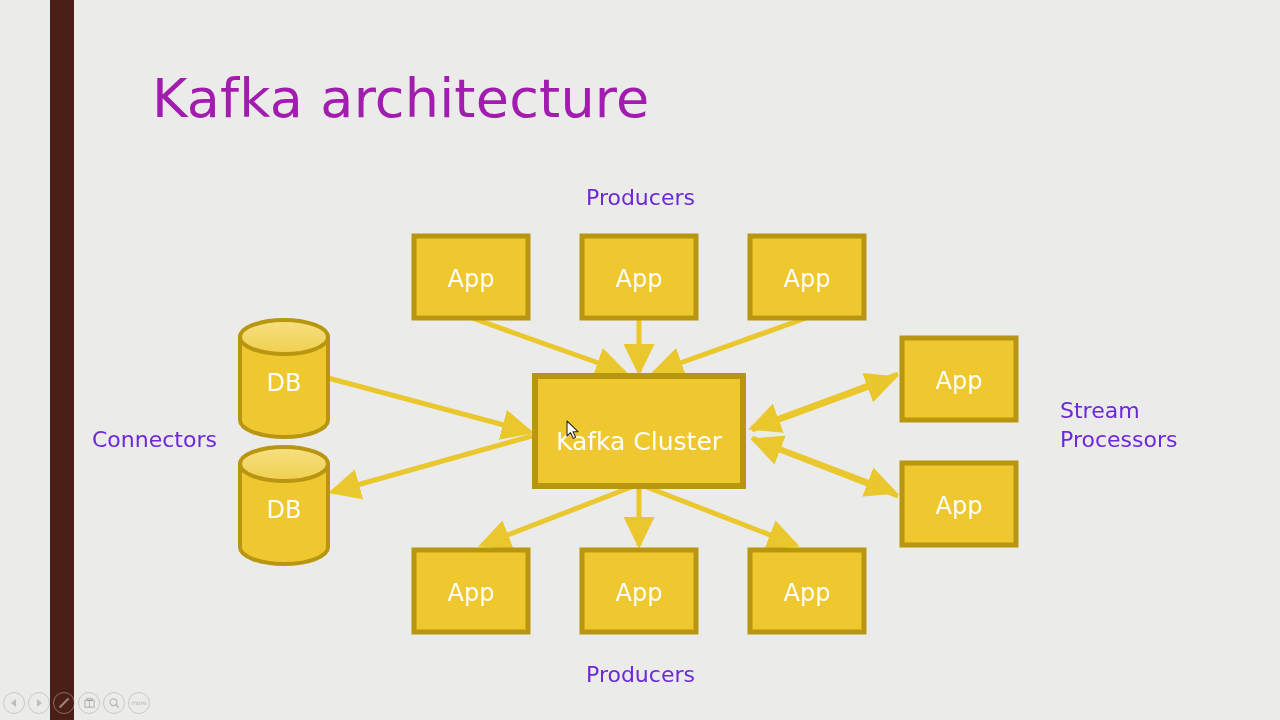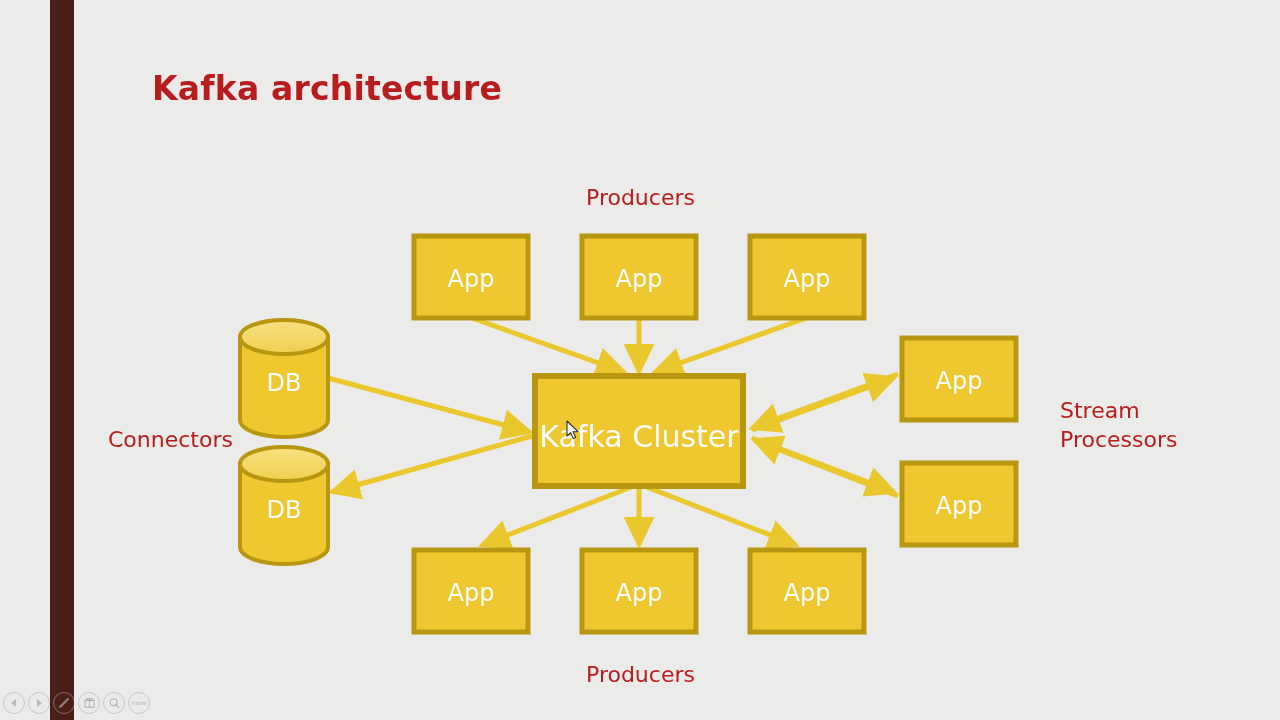--- a/index.html
+++ b/index.html
@@ -26,64 +26,65 @@
     left: 50px;
     top: 0;
     width: 24px;
     height: 720px;
     background: #4a1f17;
   }
   #slide-title {
     position: absolute;
     left: 152px;
     top: 72px;
-    font-size: 33px;
+    font-size: 54px;
     line-height: 1.0;
-    color: #b91c1c;
-    font-family: "DejaVu Sans", sans-serif;
-    font-weight: 700;
+    color: #a21caf;
+    font-family: "DejaVu Sans", sans-serif;
+    font-weight: 400;
     letter-spacing: 0.2px;
     white-space: nowrap;
   }
 
   
   #diagram {
     position: absolute;
     left: 0;
     top: 0;
     width: 1280px;
     height: 720px;
   }
 
   
   .diagram-label {
     position: absolute;
-    color: #b91c1c;
+    color: #6d28d9;
     font-size: 22px;
     font-family: "DejaVu Sans", sans-serif;
     line-height: 29px;
     white-space: pre-line;
   }
   #label-producers { left: 586px; top: 183px; }
   #label-consumers { left: 586px; top: 660px; }
-  #label-connectors { left: 92px; top: 425px; margin-left: 16px; }
+  #label-connectors { left: 92px; top: 425px; }
   #label-stream-processors { left: 1060px; top: 396px; }
 
   
   .node-text {
     position: absolute;
     color: #ffffff;
     font-size: 24px;
     font-family: "DejaVu Sans", sans-serif;
     text-align: center;
     pointer-events: none;
     white-space: nowrap;
   }
   .cluster-text {
-    font-size: 30px;
+    font-size: 25px;
+    margin-top: 8px;
   }
 
   
   #mouse-cursor {
     position: absolute;
     left: 566px;
     top: 420px;
     width: 14px;
     height: 20px;
     pointer-events: none;

